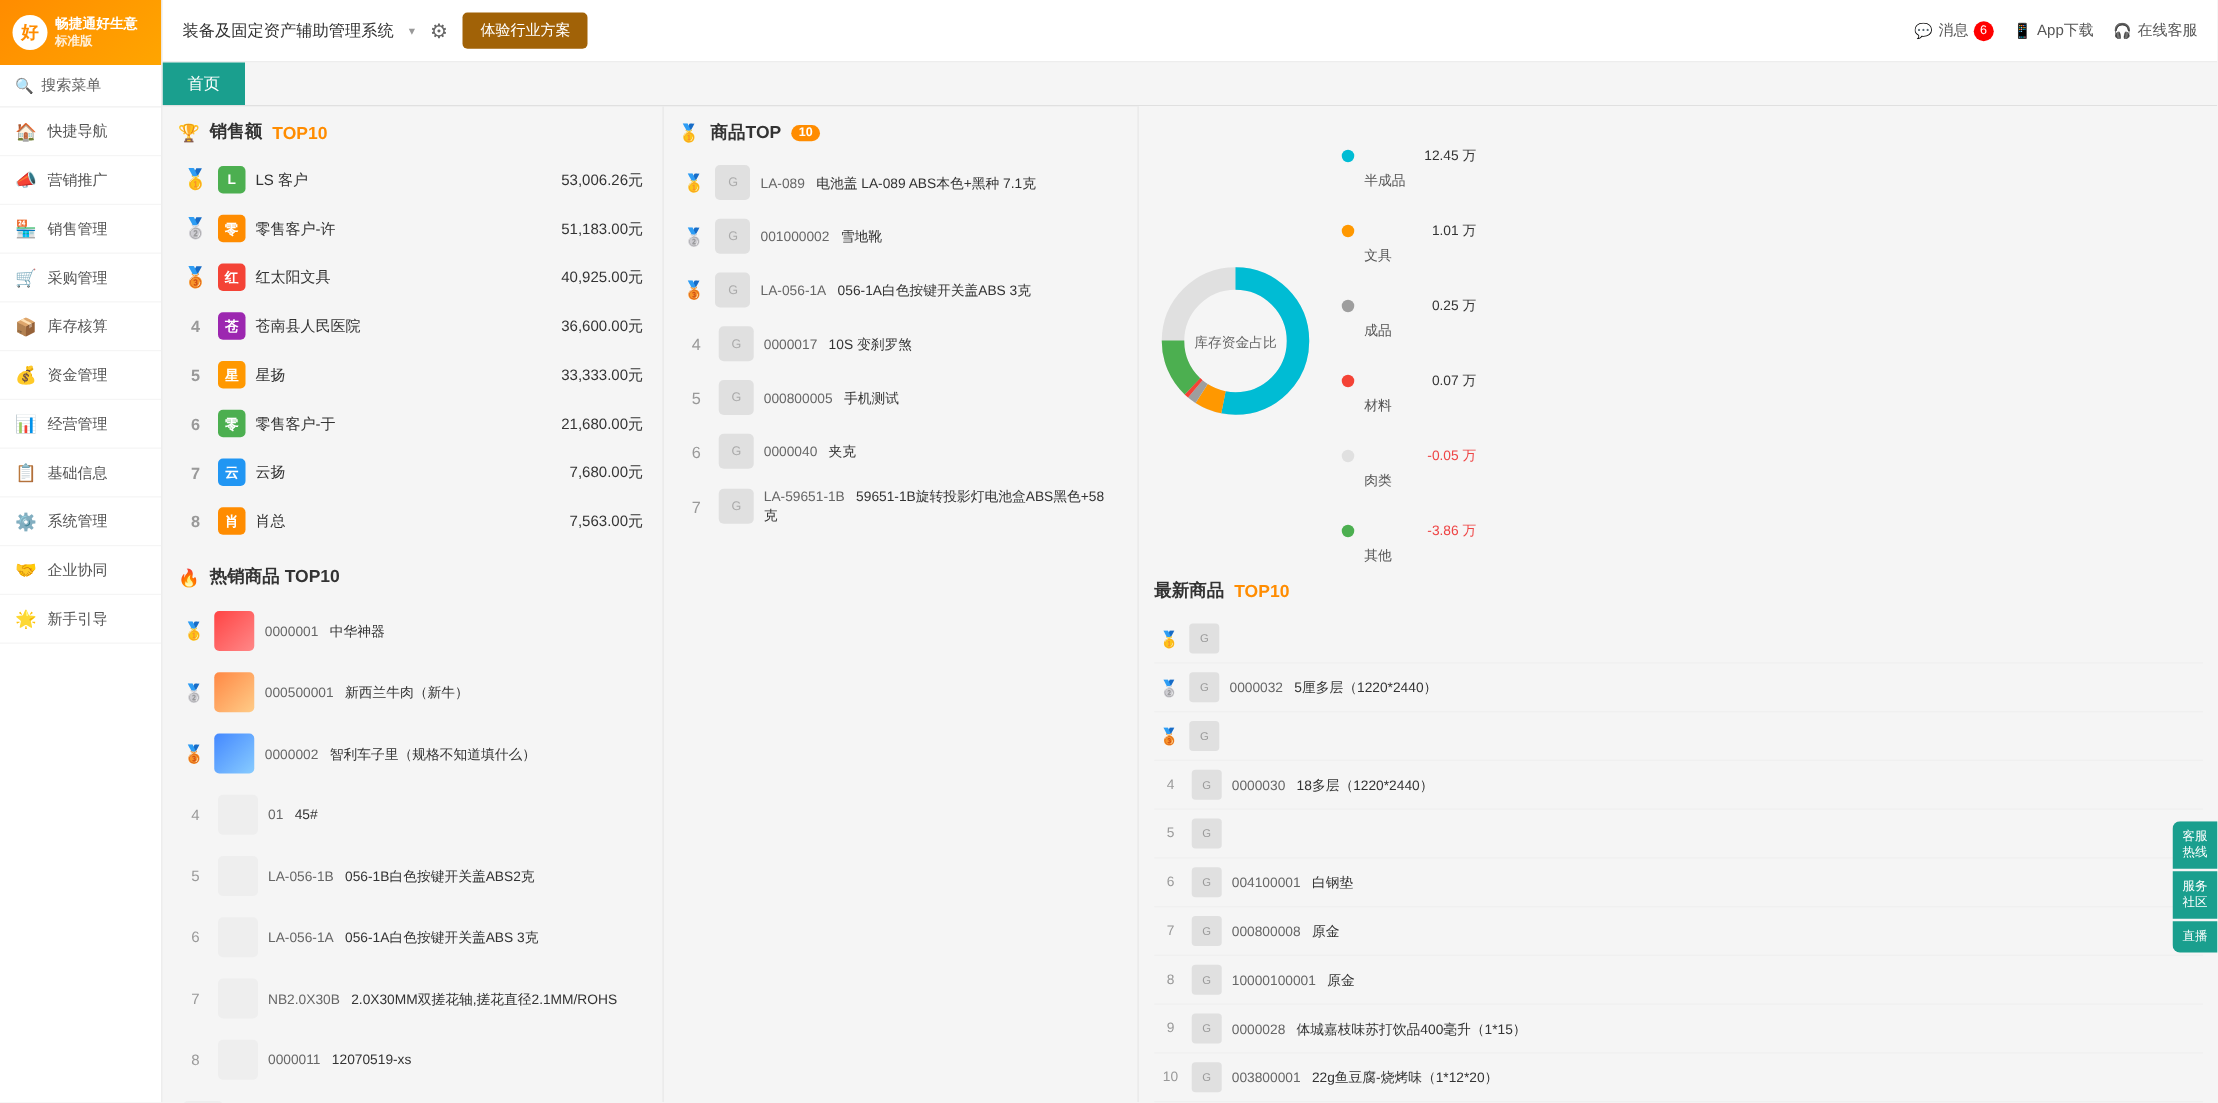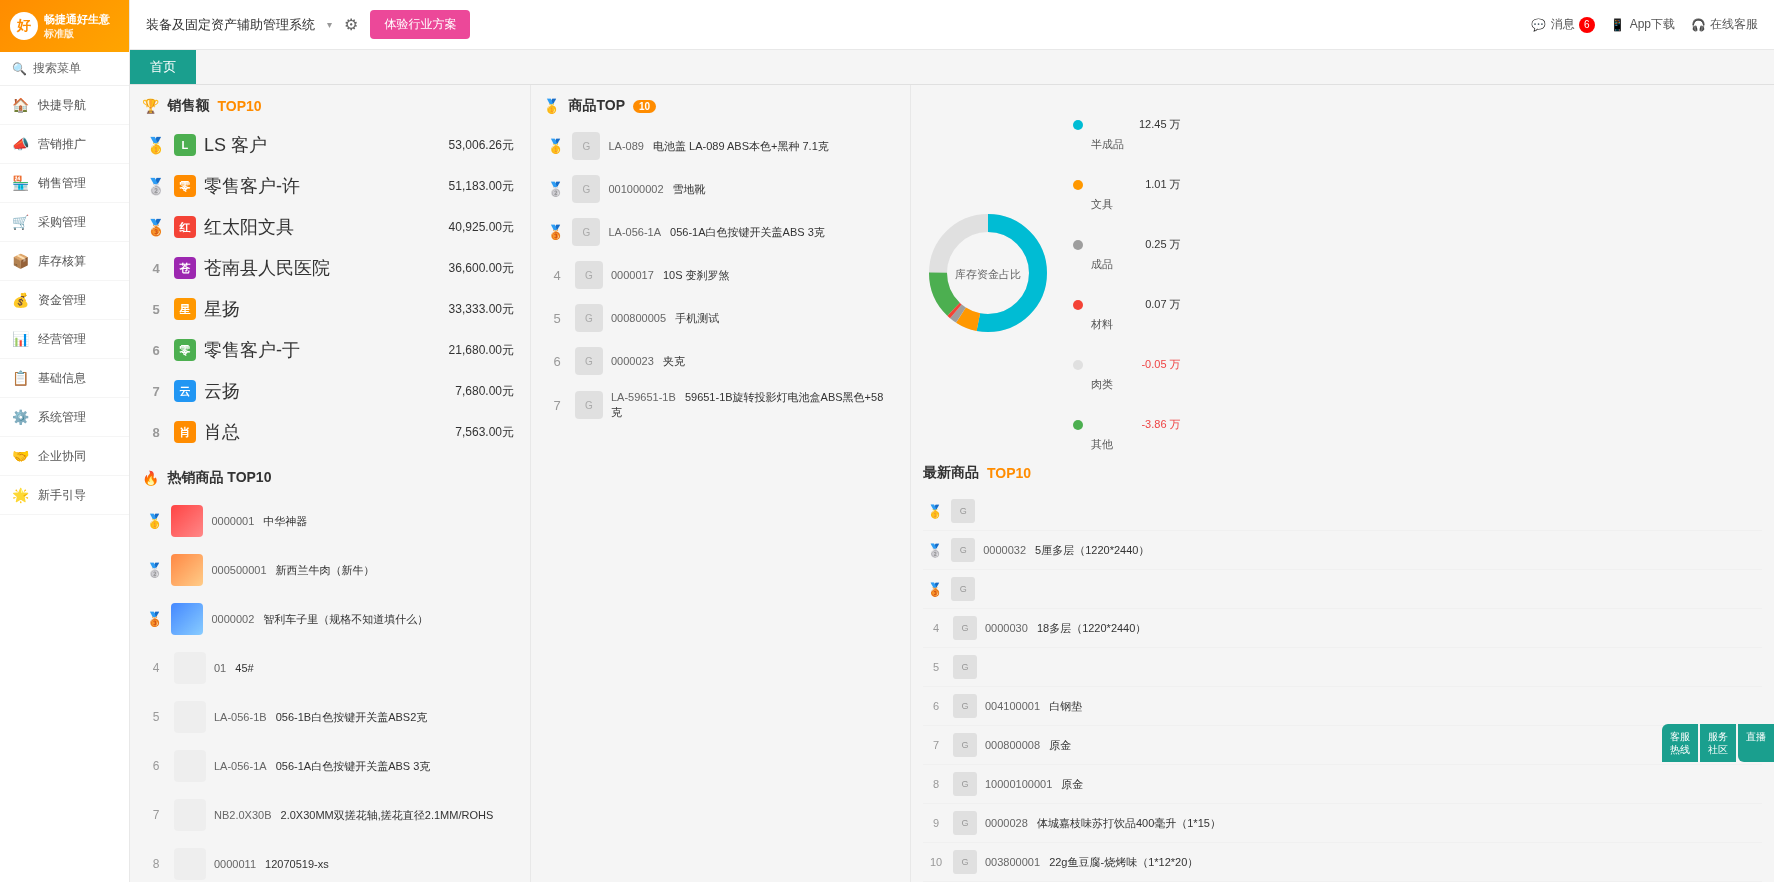--- a/index.html
+++ b/index.html
@@ -94,21 +94,21 @@
     .dropdown-arrow {
       color: #999;
       font-size: 10px;
     }
     .settings-icon {
       color: #666;
       font-size: 16px;
       cursor: pointer;
     }
     .trial-btn {
-      background: #ec4899;
+      background: #a16207;
       color: #fff;
       border: none;
       padding: 6px 14px;
       border-radius: 4px;
       cursor: pointer;
       font-size: 12px;
     }
     .header-right {
       margin-left: auto;
       display: flex;
@@ -222,21 +222,21 @@
       height: 22px;
       border-radius: 4px;
       display: flex;
       align-items: center;
       justify-content: center;
       color: #fff;
       font-size: 11px;
       font-weight: bold;
       flex-shrink: 0;
     }
-    .customer-name { flex: 1; font-size: 18px; color: #333; }
+    .customer-name { flex: 1; font-size: 12px; color: #333; }
     .amount { font-size: 12px; color: #333; font-weight: 500; }
 
     
     .product-row {
       display: flex;
       align-items: center;
       padding: 7px 4px;
       border-bottom: 1px solid #f5f5f5;
       gap: 8px;
     }
@@ -337,21 +337,21 @@
       color: #999;
     }
     .latest-product-info { flex: 1; font-size: 11px; color: #333; }
 
     
     .float-btns {
       position: fixed;
       right: 0;
       bottom: 120px;
       display: flex;
-      flex-direction: row;
+      flex-direction: column;
       gap: 2px;
       z-index: 999;
     }
     .float-btn {
       background: #1a9f8e;
       color: #fff;
       width: 36px;
       padding: 6px 4px;
       text-align: center;
       font-size: 10px;
@@ -641,21 +641,21 @@
     <div class="product-img">G</div>
     <div class="product-info">
       <span class="product-code">000800005</span>
       <span class="product-name">手机测试</span>
     </div>
   </div>
           <div class="product-row">
     <span style="width:20px;text-align:center;color:#999;">6</span>
     <div class="product-img">G</div>
     <div class="product-info">
-      <span class="product-code">0000023</span>
+      <span class="product-code">0000040</span>
       <span class="product-name">夹克</span>
     </div>
   </div>
           <div class="product-row">
     <span style="width:20px;text-align:center;color:#999;">7</span>
     <div class="product-img">G</div>
     <div class="product-info">
       <span class="product-code">LA-59651-1B</span>
       <span class="product-name">59651-1B旋转投影灯电池盒ABS黑色+58克</span>
     </div>

